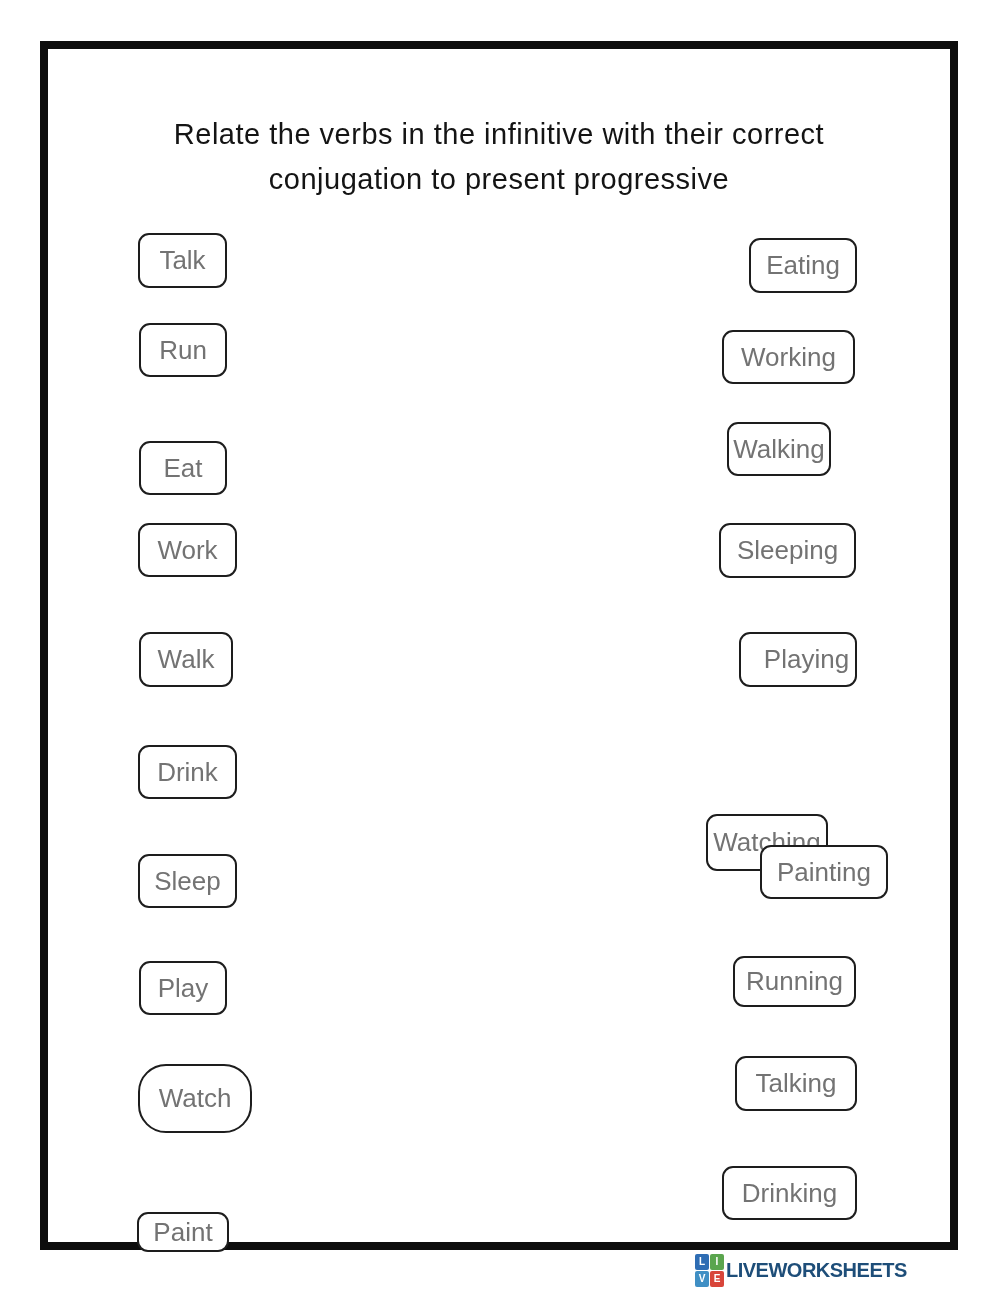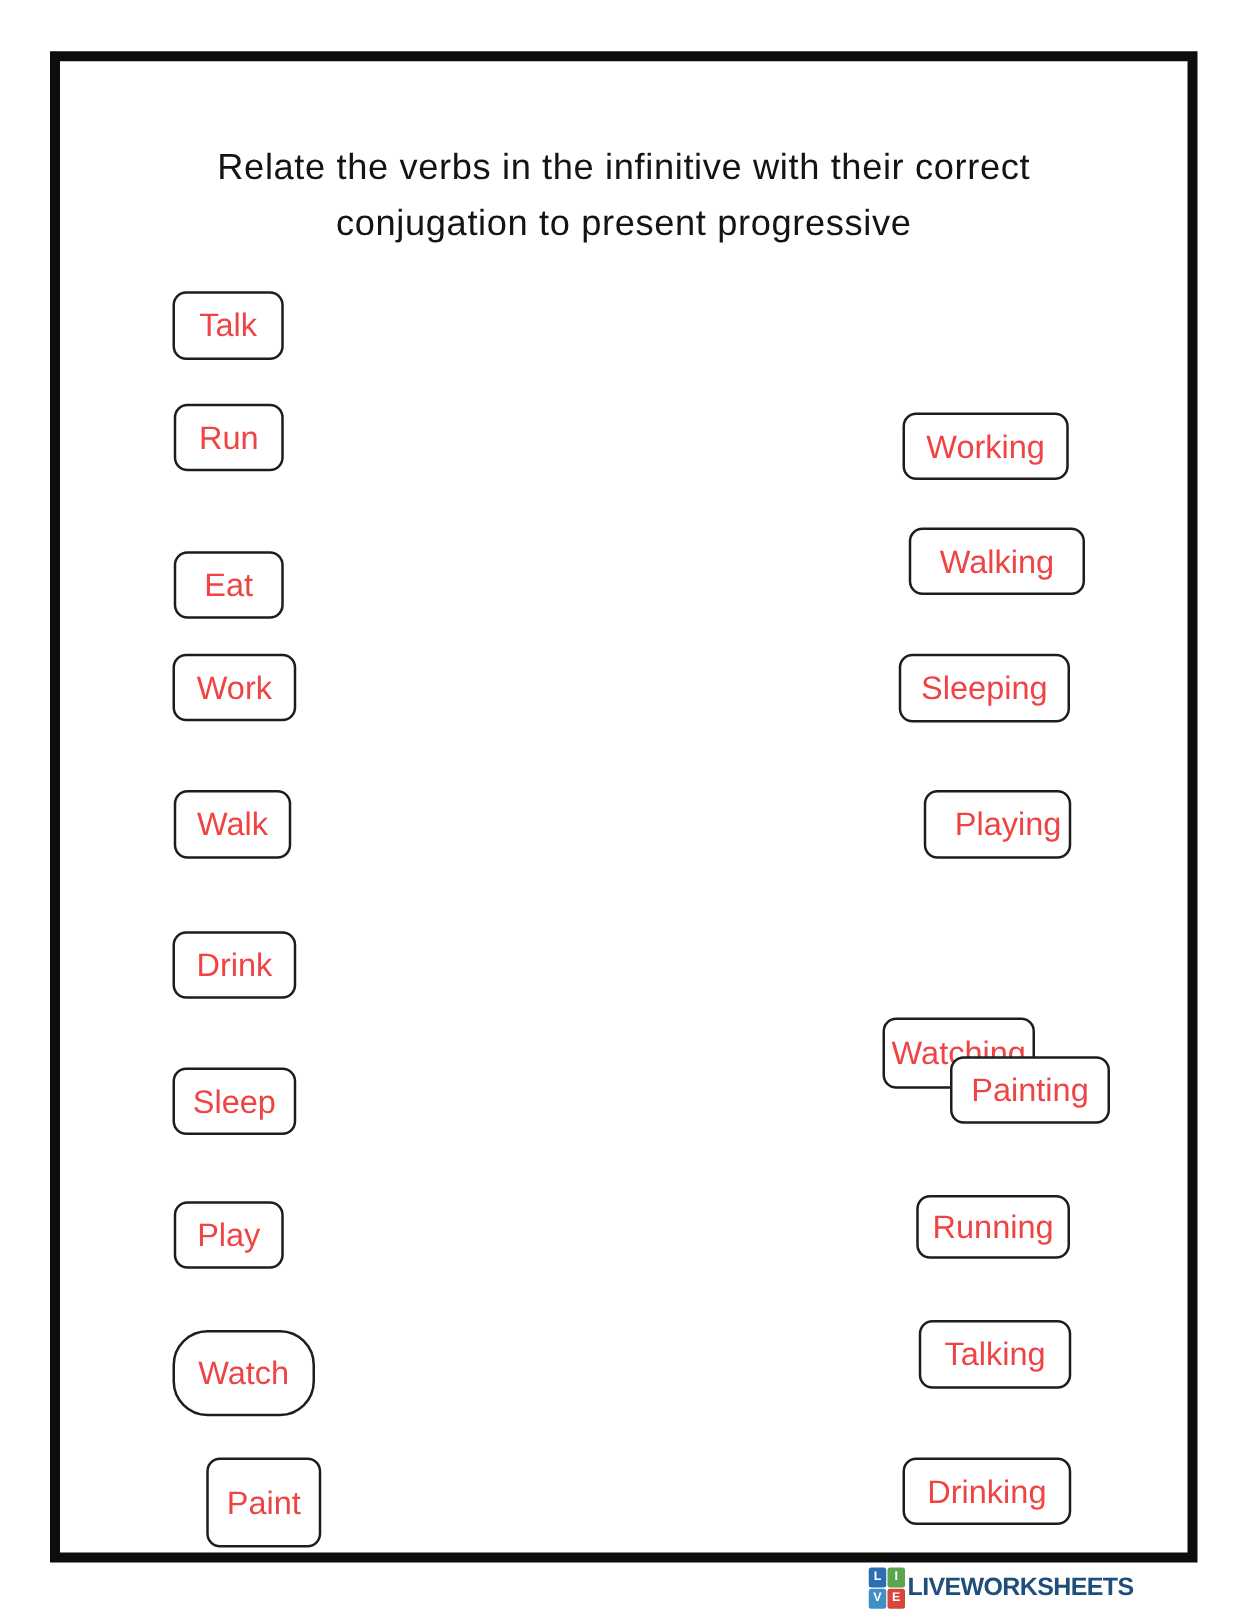--- a/index.html
+++ b/index.html
@@ -39,21 +39,21 @@
   .vbox {
     position: absolute;
     box-sizing: border-box;
     border: 2.5px solid #1d1d1d;
     border-radius: 11px;
     background: #ffffff;
     display: flex;
     align-items: center;
     justify-content: center;
     font-size: 26px;
-    color: #ef4444;
+    color: #737373;
     cursor: pointer;
     white-space: nowrap;
   }
   .footer {
     position: absolute;
     left: 695px;
     top: 1253px;
     height: 34px;
     display: flex;
     align-items: center;
@@ -102,24 +102,25 @@
 
   <div class="vbox" style="left:138px; top:233px; width:89px;  height:55px;">Talk</div>
   <div class="vbox" style="left:139px; top:323px; width:88px;  height:54px;">Run</div>
   <div class="vbox" style="left:139px; top:423px; width:88px;  height:54px;margin-top:18px;">Eat</div>
   <div class="vbox" style="left:138px; top:523px; width:99px;  height:54px;">Work</div>
   <div class="vbox" style="left:139px; top:632px; width:94px;  height:55px;">Walk</div>
   <div class="vbox" style="left:138px; top:745px; width:99px;  height:54px;">Drink</div>
   <div class="vbox" style="left:138px; top:854px; width:99px;  height:54px;">Sleep</div>
   <div class="vbox" style="left:139px; top:961px; width:88px;  height:54px;">Play</div>
   <div class="vbox" style="left:138px; top:1064px; width:114px; height:69px;border-radius:28px;">Watch</div>
-  <div class="vbox" style="left:137px; top:1166px; width:92px;  height:72px;margin-left:28px;">Paint</div>
+  <div class="vbox" style="left:137px; top:1212px; width:92px;  height:40px;">Paint</div>
 
+  <div class="vbox" style="left:749px; top:238px; width:108px; height:55px;">Eating</div>
   <div class="vbox" style="left:722px; top:330px; width:133px; height:54px;">Working</div>
-  <div class="vbox" style="left:727px; top:422px; width:141px; height:54px;">Walking</div>
+  <div class="vbox" style="left:727px; top:422px; width:104px; height:54px;">Walking</div>
   <div class="vbox" style="left:719px; top:523px; width:137px; height:55px;">Sleeping</div>
   <div class="vbox" style="left:739px; top:632px; width:118px; height:55px;padding-left:17px;">Playing</div>
   <div class="vbox" style="left:706px; top:770px; width:122px; height:57px;margin-top:44px;">Watching</div>
   <div class="vbox" style="left:760px; top:845px; width:128px; height:54px;">Painting</div>
   <div class="vbox" style="left:733px; top:956px; width:123px; height:51px;">Running</div>
   <div class="vbox" style="left:735px; top:1056px; width:122px; height:55px;">Talking</div>
   <div class="vbox" style="left:722px; top:1166px; width:135px; height:54px;">Drinking</div>
 
   <div class="footer">
     <div class="logo-grid">

